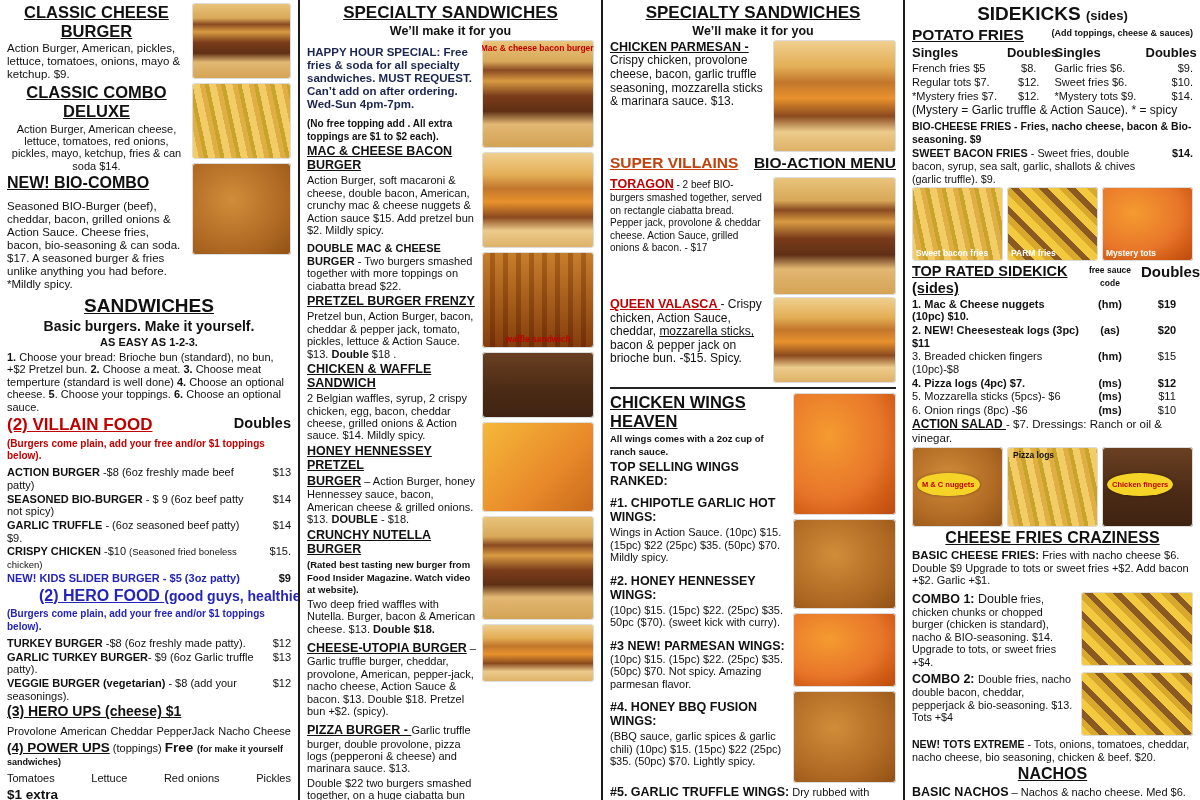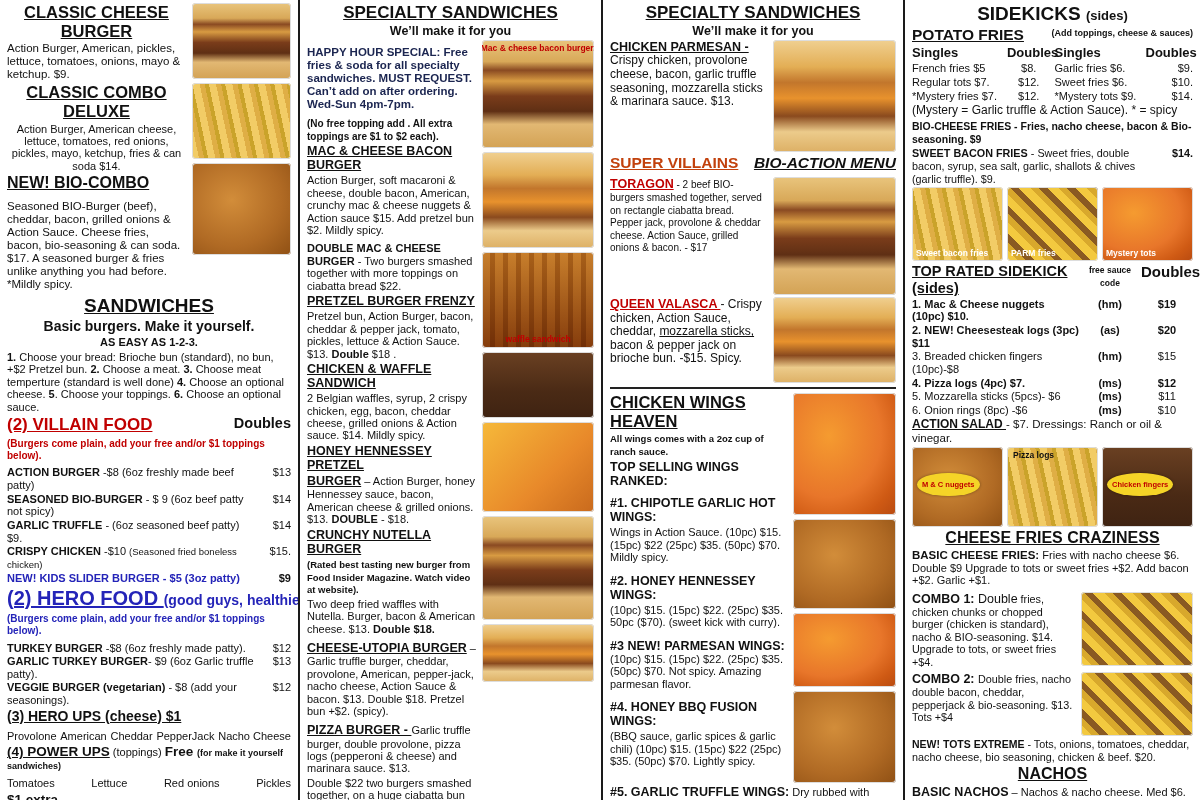--- a/index.html
+++ b/index.html
@@ -73,21 +73,21 @@
         <div class="cell"><span style="font-weight: 700;">SEASONED BIO-BURGER</span><span> - $ 9 (6oz beef patty not spicy)</span></div>
         <div class="cell" style="text-align: right;"><span>$14</span></div>
         <div class="cell"><span style="font-weight: 700;">GARLIC TRUFFLE</span><span> - (6oz seasoned beef patty) $9.</span></div>
         <div class="cell" style="text-align: right;"><span>$14</span></div>
         <div class="cell"><span style="font-weight: 700;">CRISPY CHICKEN</span><span> -$10  </span><span style="font-size: 9.5px;">(Seasoned fried boneless chicken)</span></div>
         <div class="cell" style="text-align: right;"><span>$15.</span></div>
         <div class="cell"><span style="font-weight: 700; color: rgb(36, 36, 184);">NEW! KIDS SLIDER BURGER - $5 (3oz patty)</span></div>
         <div class="cell" style="text-align: right;"><span style="font-weight: 700;">$9</span></div>
       </div>
       <div class="spread">
-        <div style="white-space: nowrap;"><span class="u" style="font-weight: 700; color: rgb(36, 36, 184); font-size: 20px;">(2) HERO FOOD </span><span style="font-weight: 700; color: rgb(36, 36, 184); font-size: 14px; margin-top: 35px;">(good guys, healthier)</span></div>
+        <div style="white-space: nowrap;"><span class="u" style="font-weight: 700; color: rgb(36, 36, 184); font-size: 16px; margin-left: 32px;">(2) HERO FOOD </span><span style="font-weight: 700; color: rgb(36, 36, 184); font-size: 14px; margin-top: 35px;">(good guys, healthier)</span></div>
         <div style="white-space: nowrap;"><span style="font-weight: 700; font-size: 14.5px;">Doubles</span></div>
       </div>
       <div class="p"><span style="font-weight: 700; color: rgb(36, 36, 184); font-size: 10px;">(Burgers come plain, add your free and/or $1 toppings below).</span></div>
       <div class="gap" style="height: 3px;"></div>
       <div class="grid" style="grid-template-columns: 1fr 32px;">
         <div class="cell"><span style="font-weight: 700;">TURKEY BURGER</span><span> -$8 (6oz freshly made patty).</span></div>
         <div class="cell" style="text-align: right;"><span>$12</span></div>
         <div class="cell"><span style="font-weight: 700;">GARLIC TURKEY BURGER</span><span>- $9 (6oz Garlic truffle patty).</span></div>
         <div class="cell" style="text-align: right;"><span>$13</span></div>
         <div class="cell"><span style="font-weight: 700;">VEGGIE BURGER (vegetarian)</span><span> - $8 (add your seasonings).</span></div>
@@ -161,21 +161,21 @@
       <div class="media">
         <div class="media-l" style="width: 55%;">
           <div class="p"><span class="u" style="font-weight: 700; font-size: 12.5px;">CHICKEN PARMESAN - </span><span style="font-size: 12px;">Crispy chicken, provolone cheese, bacon, garlic truffle seasoning, mozzarella sticks &amp; marinara sauce. $13.</span></div>
         </div>
         <div class="media-r">
           <div class="photo pal-sandwich" style="height: 112px;"></div>
         </div>
       </div>
       <div class="spread">
         <div style="white-space: nowrap;"><span class="u" style="font-weight: 700; color: #c2410c; font-size: 15.5px;">SUPER VILLAINS</span></div>
-        <div style="white-space: nowrap;"><span class="u" style="font-weight: 700; font-size: 15.5px; font-style: italic;">BIO-ACTION MENU</span></div>
+        <div style="white-space: nowrap;"><span class="u" style="font-weight: 700; font-size: 15.5px;">BIO-ACTION MENU</span></div>
       </div>
       <div class="gap" style="height: 3px;"></div>
       <div class="media">
         <div class="media-l" style="width: 55%;">
           <div class="p"><span class="u" style="font-weight: 700; color: rgb(192, 0, 0); font-size: 12.5px;">TORAGON</span><span style="font-size: 10px;"> - 2 beef BIO-burgers smashed together, served on rectangle ciabatta bread. Pepper jack, provolone &amp; cheddar cheese. Action Sauce, grilled onions &amp; bacon. - $17</span></div>
         </div>
         <div class="media-r">
           <div class="photo pal-burger" style="height: 118px;"></div>
         </div>
       </div>

